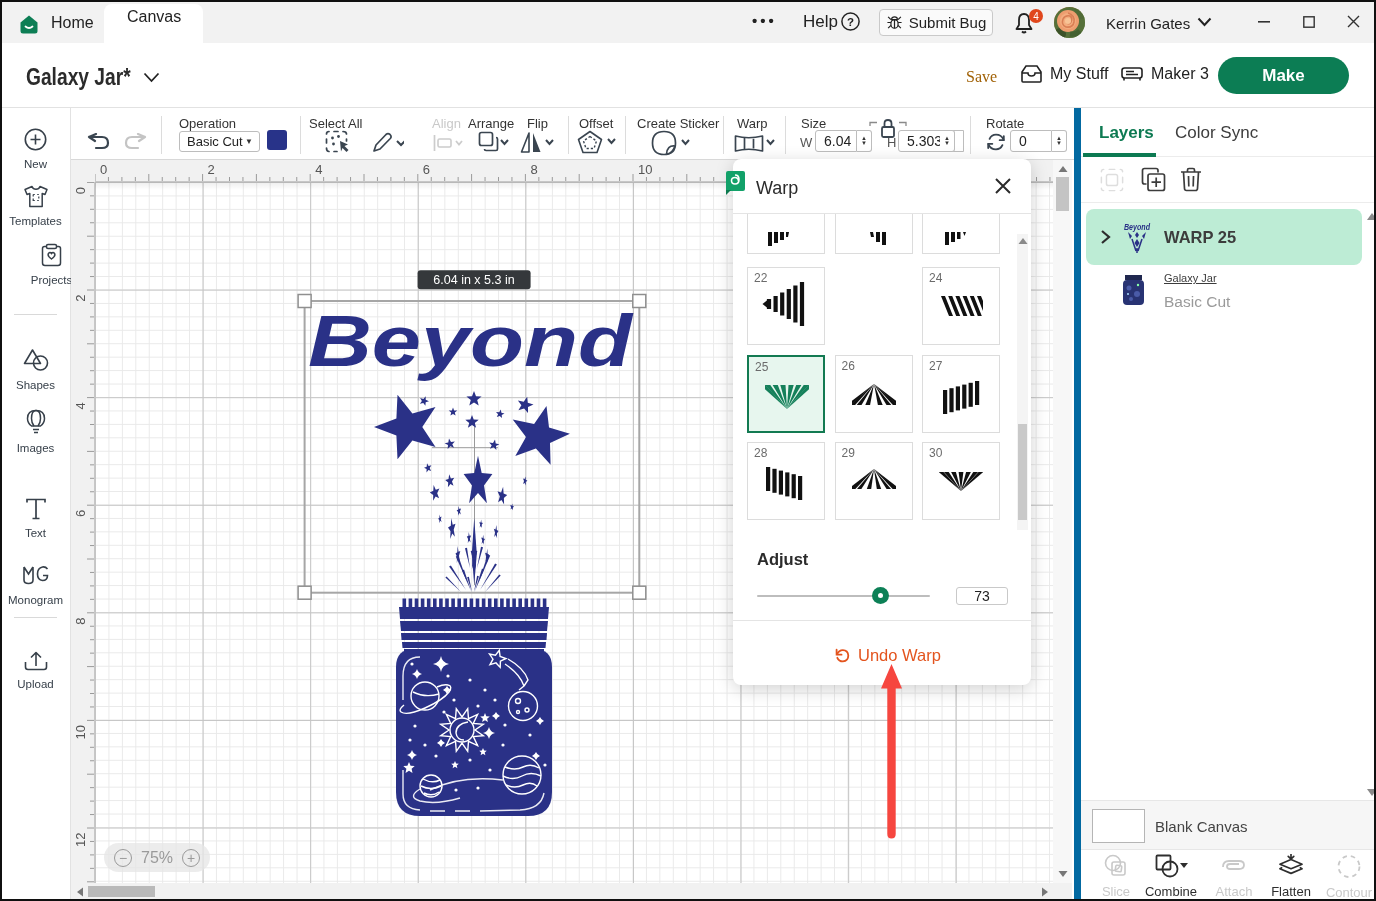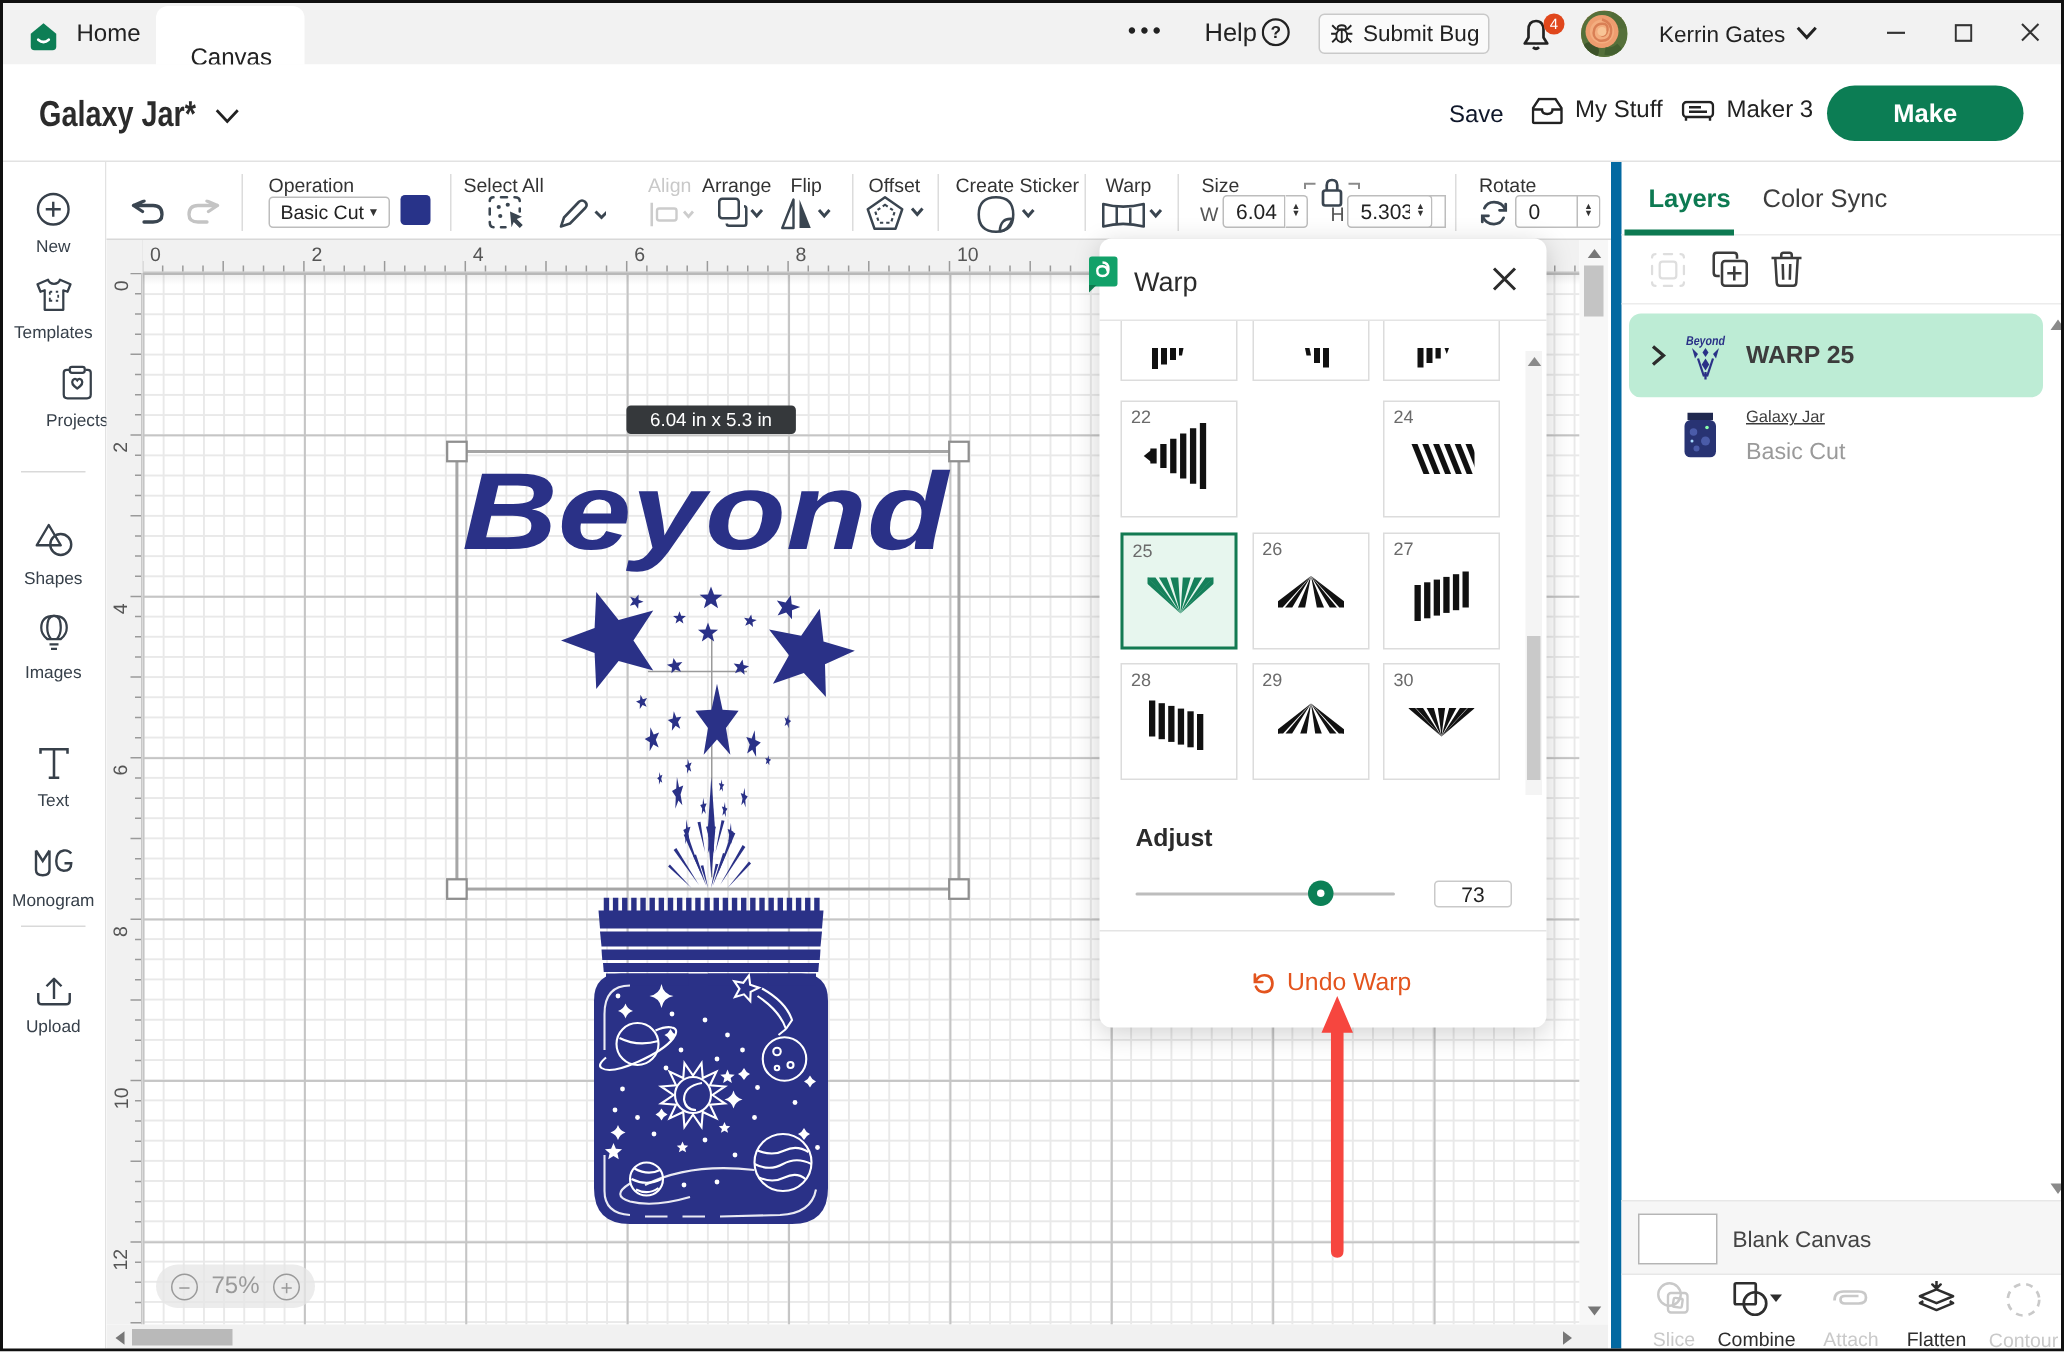--- a/index.html
+++ b/index.html
@@ -13,21 +13,21 @@
 .tabtxt { position:absolute; font-size:16px; color:#222; font-weight:400; }
 .dots { position:absolute; left:752px; top:12px; color:#222; font-size:15px; letter-spacing:3px; font-weight:700; }
 .helpq { position:absolute; left:803px; top:12px; font-size:17px; color:#222; }
 .bugbtn { position:absolute; left:879px; top:9px; width:114px; height:27px; background:#fafafa; border:1px solid #c9c9c9; border-radius:4px; font-size:15px; color:#222; display:flex; align-items:center; justify-content:center; gap:6px; }
 .badge { position:absolute; left:1029px; top:9px; width:14px; height:14px; background:#e0471c; border-radius:50%; color:#fff; font-size:10px; display:flex; align-items:center; justify-content:center; z-index:3;}
 .avatar { position:absolute; left:1054px; top:7px; width:31px; height:31px; border-radius:50%; background:radial-gradient(circle at 45% 42%, #f6b98a 0 18%, #ef9d70 36%, #e58a62 52%, #7a9a50 68%, #47632f 85%); overflow:hidden;}
 .uname { position:absolute; left:1106px; top:15px; font-size:15px; color:#222; }
 
 .titlerow { position:absolute; left:0; top:43px; width:1376px; height:65px; background:#fff; border-bottom:1px solid #e2e2e2; }
 .doctitle { position:absolute; left:26px; top:63px; font-size:24px; font-weight:700; color:#2b2b2b; transform:scaleX(0.8); transform-origin:0 0;}
-.save { position:absolute; left:966px; top:68px; font-size:16px; color:#0f172a; }
+.save { position:absolute; left:966px; top:68px; font-size:16px; color:#a16207;font-family:Liberation Serif, serif; }
 .mystuff { position:absolute; left:1021px; top:65px; font-size:16px; color:#222; display:flex; gap:8px; align-items:center;}
 .maker { position:absolute; left:1121px; top:65px; font-size:16px; color:#222; display:flex; gap:8px; align-items:center;}
 .makebtn { position:absolute; left:1218px; top:57px; width:131px; height:37px; background:#0c7d54; border-radius:19px; color:#fff; font-size:17px; font-weight:700; display:flex; align-items:center; justify-content:center; }
 
 .toolbar { position:absolute; left:71px; top:108px; width:1003px; height:52px; background:#fff; border-bottom:1px solid #d8d8d8; }
 .tb-label { position:absolute; font-size:13px; color:#333; top:8px; }
 .tb-sep { position:absolute; top:8px; height:38px; width:1px; background:#dcdcdc; }
 .opbox { position:absolute; left:108px; top:23px; width:81px; height:21px; border:1px solid #bdbdbd; border-radius:3px; font-size:13px; color:#222; display:flex; align-items:center; padding-left:7px; background:#fff;}
 .opbox:after { content:"▼"; position:absolute; right:6px; font-size:8px; color:#333; }
 .swatch { position:absolute; left:196px; top:22px; width:20px; height:20px; background:#283389; border-radius:3px; }
@@ -102,21 +102,21 @@
 </style>
 </head>
 <body>
 <div class="topbar"></div>
 <div class="canvastab"></div>
 <svg class="home-ico" width="20" height="19" viewBox="0 0 20 19">
   <path d="M10 0.5 L18.5 7.5 L18.5 16 Q18.5 18.5 16 18.5 L4 18.5 Q1.5 18.5 1.5 16 L1.5 7.5 Z" fill="#0d7e55"></path>
   <path d="M6.5 11.5 Q10 14.5 13.5 11.5" stroke="#fff" stroke-width="1.8" fill="none" stroke-linecap="round"></path>
 </svg>
 <div class="tabtxt" style="left:51px; top:14px;">Home</div>
-<div class="tabtxt" style="left:127px; top:30px;">Canvas</div>
+<div class="tabtxt" style="left:127px; top:8px;">Canvas</div>
 <div class="dots">•••</div>
 <div class="helpq">Help</div>
 <svg style="position:absolute; left:841px; top:12px;" width="19" height="19" viewBox="0 0 19 19">
   <circle cx="9.5" cy="9.5" r="8.6" fill="none" stroke="#222" stroke-width="1.5"></circle>
   <text x="9.5" y="13.6" font-size="11.5" font-weight="bold" fill="#222" text-anchor="middle" font-family="Liberation Sans">?</text>
 </svg>
 <div class="bugbtn"><svg width="17" height="17" viewBox="0 0 24 24" fill="none" stroke="#222" stroke-width="1.7">
       <path d="M8 7 Q8 4 12 4 Q16 4 16 7 L16 8 L8 8 Z"></path>
       <rect x="7" y="8" width="10" height="12" rx="5"></rect>
       <path d="M12 8 L12 20 M7 12 L2 12 M7 16 L3 20 M7 8 L3 4 M17 12 L22 12 M17 16 L21 20 M17 8 L21 4"></path>

